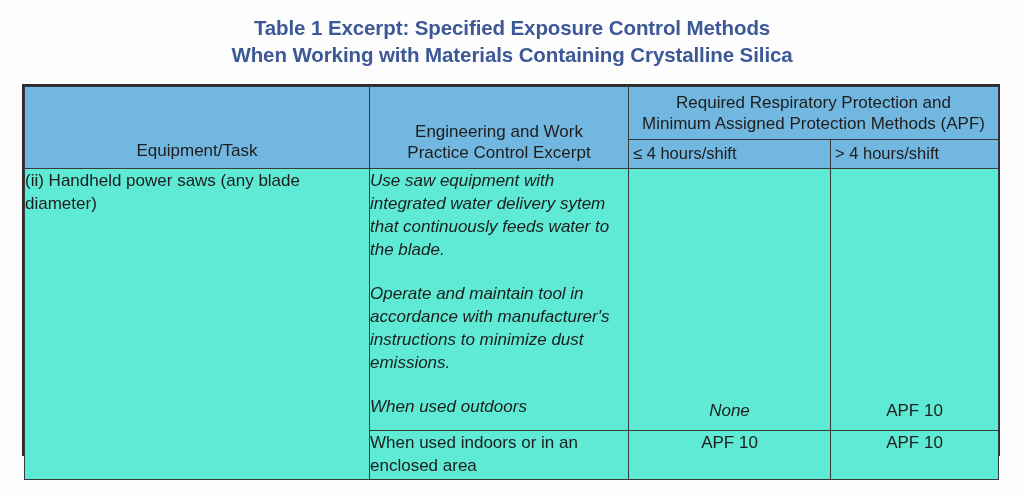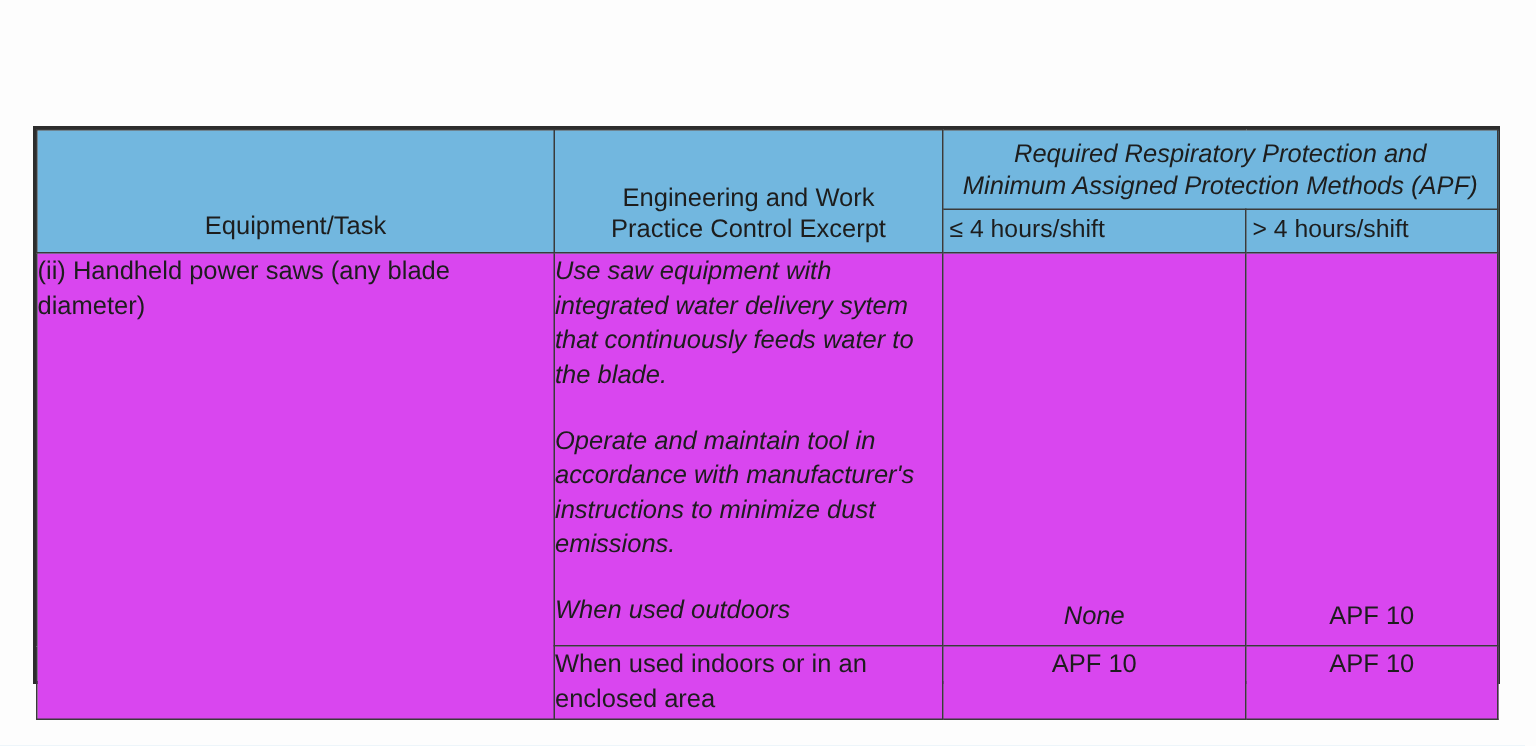--- a/index.html
+++ b/index.html
@@ -54,21 +54,21 @@
   table.silica {
     border-collapse: collapse;
     width: 100%;
     height: 100%;
     table-layout: fixed;
   }
   table.silica td, table.silica th {
     border: 1px solid #3a3a3a;
     padding: 0;
     vertical-align: top;
-    background: #d946ef;
+    background: #5eead4;
     font-weight: normal;
   }
   
   .hdr {
     background: #72b7df !important;
     text-align: center;
     font-size: 17px;
     line-height: 21px;
     color: #1d1d1d;
     padding: 4px 6px 6px 6px !important;
@@ -77,21 +77,20 @@
     vertical-align: bottom !important;
     padding-bottom: 7px !important;
   }
   .hdr-eng {
     vertical-align: bottom !important;
     padding-bottom: 5px !important;
   }
   .hdr-span {
     vertical-align: middle !important;
     padding: 5px 4px 5px 4px !important;
-    font-style: italic;
   }
   .hdr-sub {
     vertical-align: middle !important;
     text-align: left;
     font-size: 16.5px;
     padding: 3px 4px 4px 4px !important;
   }
 
   
   .cell {
@@ -126,20 +125,24 @@
     line-height: 20px;
     color: #1f1f1f;
     white-space: nowrap;
   }
 </style>
 </head>
 <body>
 
 <div class="page">
 
+  <div class="title-block">
+    <div class="title-line">Table 1 Excerpt: Specified Exposure Control Methods</div>
+    <div class="title-line">When Working with Materials Containing Crystalline Silica</div>
+  </div>
 
   <div class="table-wrap">
     <table class="silica">
       <colgroup>
         <col style="width:345px">
         <col style="width:259px">
         <col style="width:202px">
         <col style="width:168px">
       </colgroup>
       <thead>

